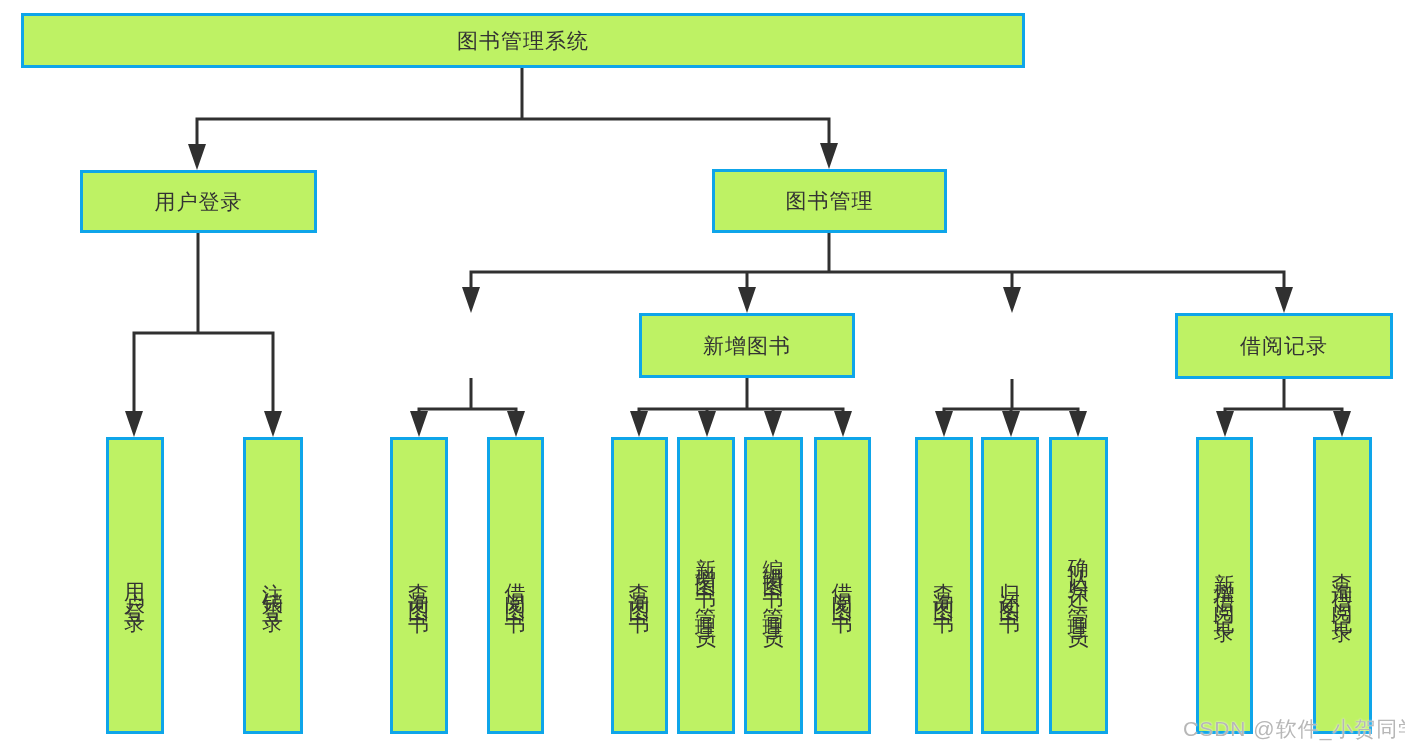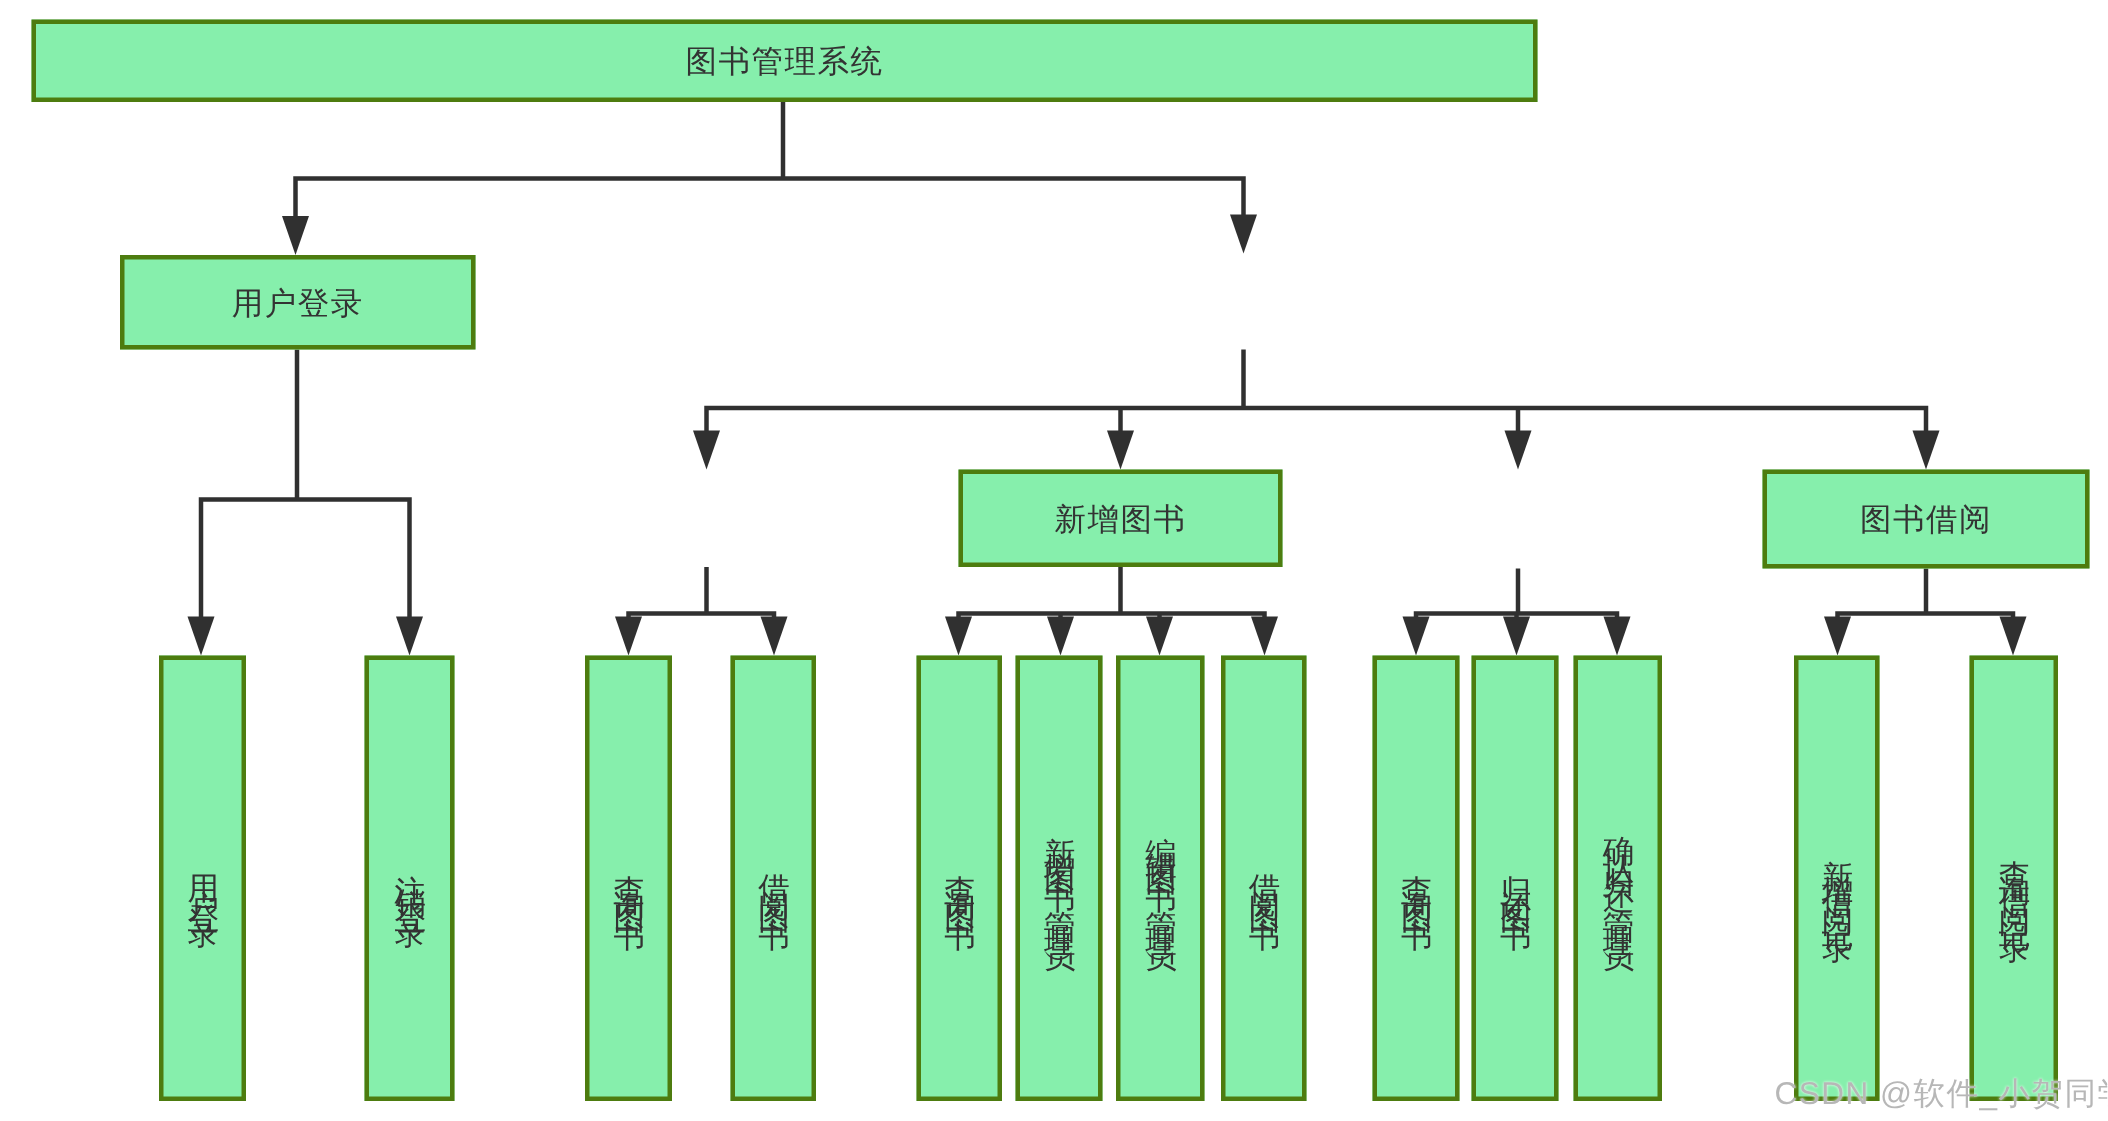--- a/index.html
+++ b/index.html
@@ -7,22 +7,22 @@
     position:relative;
     width:1405px;height:747px;
     background:#ffffff;
     font-family:"Liberation Sans","DejaVu Sans",sans-serif;
     overflow:hidden;
   }
   .wires{position:absolute;left:0;top:0;width:1405px;height:747px;}
   .node{
     position:absolute;
     box-sizing:border-box;
-    border:3px solid #4d7c0f;
-    background:#86efac;
+    border:3px solid #0ea5e9;
+    background:#bef264;
     color:#333333;
     display:flex;
     align-items:center;
     justify-content:center;
     z-index:2;
   }
   .node.h{
     font-size:21px;
     letter-spacing:1px;
     white-space:nowrap;
@@ -98,23 +98,24 @@
       <polygon points="1002,411 1020,411 1011,437"></polygon>
       <polygon points="1069,411 1087,411 1078,437"></polygon>
       <polygon points="1216,411 1234,411 1225,437"></polygon>
       <polygon points="1333,411 1351,411 1342,437"></polygon>
     </g>
   </svg>
 
   <div class="node h" style="left:21px;top:13px;width:1004px;height:55px">图书管理系统</div>
 
   <div class="node h" style="left:80px;top:170px;width:237px;height:63px">用户登录</div>
+  <div class="node h" style="left:712px;top:169px;width:235px;height:64px">图书管理</div>
 
   <div class="node h" style="left:639px;top:313px;width:216px;height:65px">新增图书</div>
-  <div class="node h" style="left:1175px;top:313px;width:218px;height:66px">图书借阅</div>
+  <div class="node h" style="left:1175px;top:313px;width:218px;height:66px">借阅记录</div>
 
   <div class="node v" style="left:106px;top:437px;width:58px;height:297px">用户登录</div>
   <div class="node v" style="left:243px;top:437px;width:60px;height:297px">注销登录</div>
 
   <div class="node v" style="left:390px;top:437px;width:58px;height:297px">查询图书</div>
   <div class="node v" style="left:487px;top:437px;width:57px;height:297px">借阅图书</div>
 
   <div class="node v" style="left:611px;top:437px;width:57px;height:297px">查询图书</div>
   <div class="node v" style="left:677px;top:437px;width:58px;height:297px">新增图书（管理员）</div>
   <div class="node v" style="left:744px;top:437px;width:59px;height:297px">编辑图书（管理员）</div>

